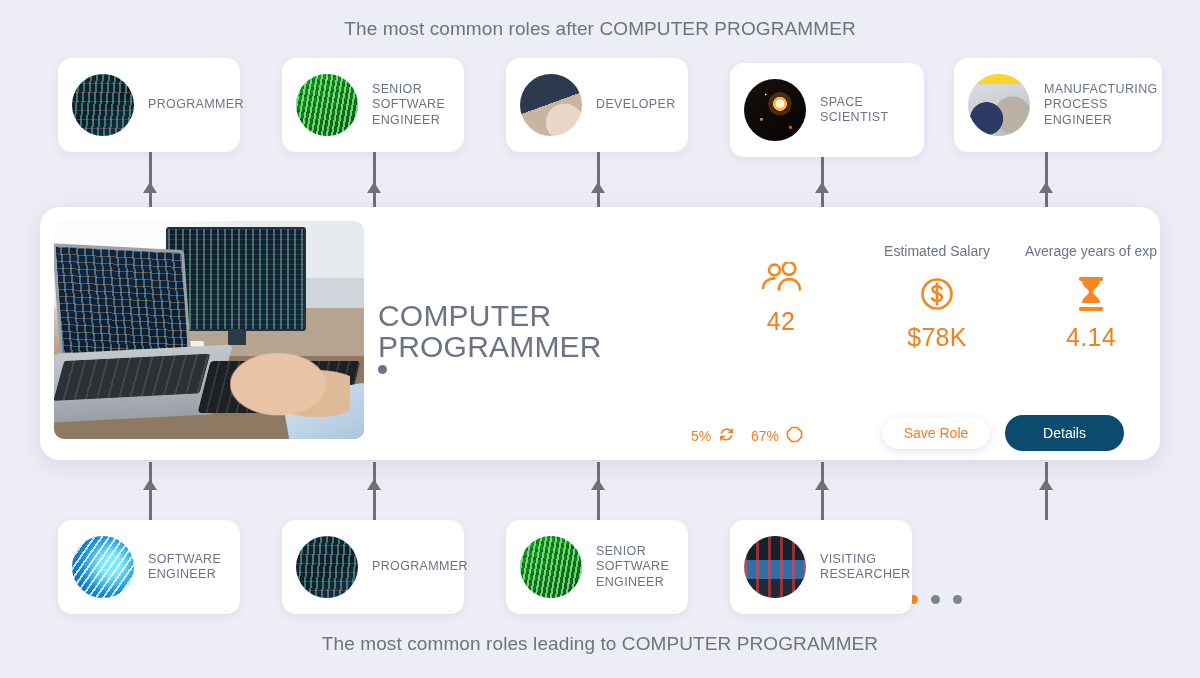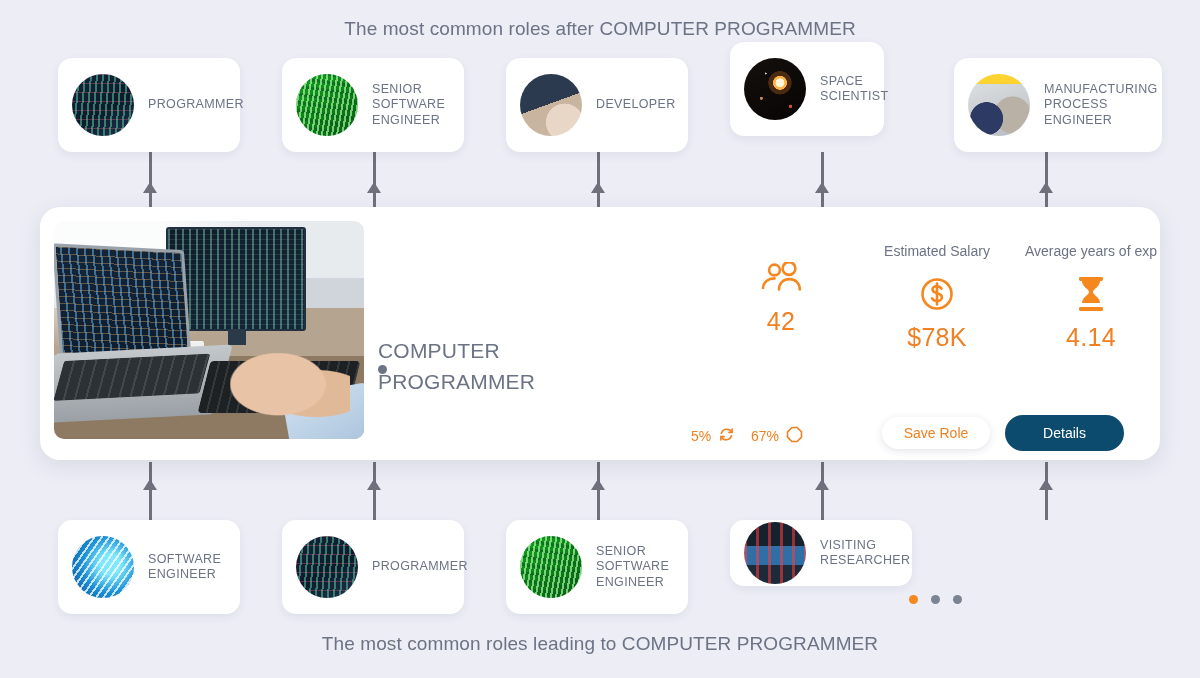--- a/index.html
+++ b/index.html
@@ -177,22 +177,22 @@
     border-radius: 10px;
   }
   .hero-cup {
     position: absolute; left: 128px; top: 120px; width: 22px; height: 42px;
     background: linear-gradient(180deg,#f2f2f0,#d8d8d4);
     border-radius: 2px 2px 5px 5px;
   }
 
   .main-title {
     position: absolute;
-    font-size: 21px; line-height: 31px; color: #6b7385;
-    letter-spacing: .2px; white-space: pre-line; margin-top: 35px;
+    font-size: 30px; line-height: 31px; color: #6b7385;
+    letter-spacing: .2px; white-space: pre-line;
   }
   .title-dot {
     position: absolute; width: 9px; height: 9px; border-radius: 50%;
     background: #6b7385;
   }
 
   .stat { position: absolute; text-align: center; }
   .stat .stat-label {
     font-size: 14px; color: #6b7385; white-space: nowrap;
   }
@@ -283,21 +283,21 @@
     <div class="rc-label">SENIOR
 SOFTWARE
 ENGINEER</div>
   </div>
 
   <div class="role-card" style="left:506px; top:58px; width:182px; height:94px;">
     <div class="thumb th-desk"></div>
     <div class="rc-label">DEVELOPER</div>
   </div>
 
-  <div class="role-card" style="left:730px; top:42px; width:154px; height:94px;">
+  <div class="role-card" style="left:730px; top:63px; width:194px; height:94px;">
     <div class="thumb th-space"></div>
     <div class="rc-label">SPACE
 SCIENTIST</div>
   </div>
 
   <div class="role-card" style="left:954px; top:58px; width:208px; height:94px;">
     <div class="thumb th-factory"></div>
     <div class="rc-label">MANUFACTURING
 PROCESS
 ENGINEER</div>
@@ -397,21 +397,21 @@
     <div class="rc-label">PROGRAMMER</div>
   </div>
 
   <div class="role-card" style="left:506px; top:520px; width:182px; height:94px;">
     <div class="thumb th-matrix-green"></div>
     <div class="rc-label">SENIOR
 SOFTWARE
 ENGINEER</div>
   </div>
 
-  <div class="role-card" style="left:730px; top:520px; width:182px; height:66px;">
+  <div class="role-card" style="left:730px; top:520px; width:182px; height:94px;">
     <div class="thumb th-lab"></div>
     <div class="rc-label">VISITING
 RESEARCHER</div>
   </div>
 
 
   <div class="caption bottom">The most common roles leading to COMPUTER PROGRAMMER</div>
 
 </div>
 

